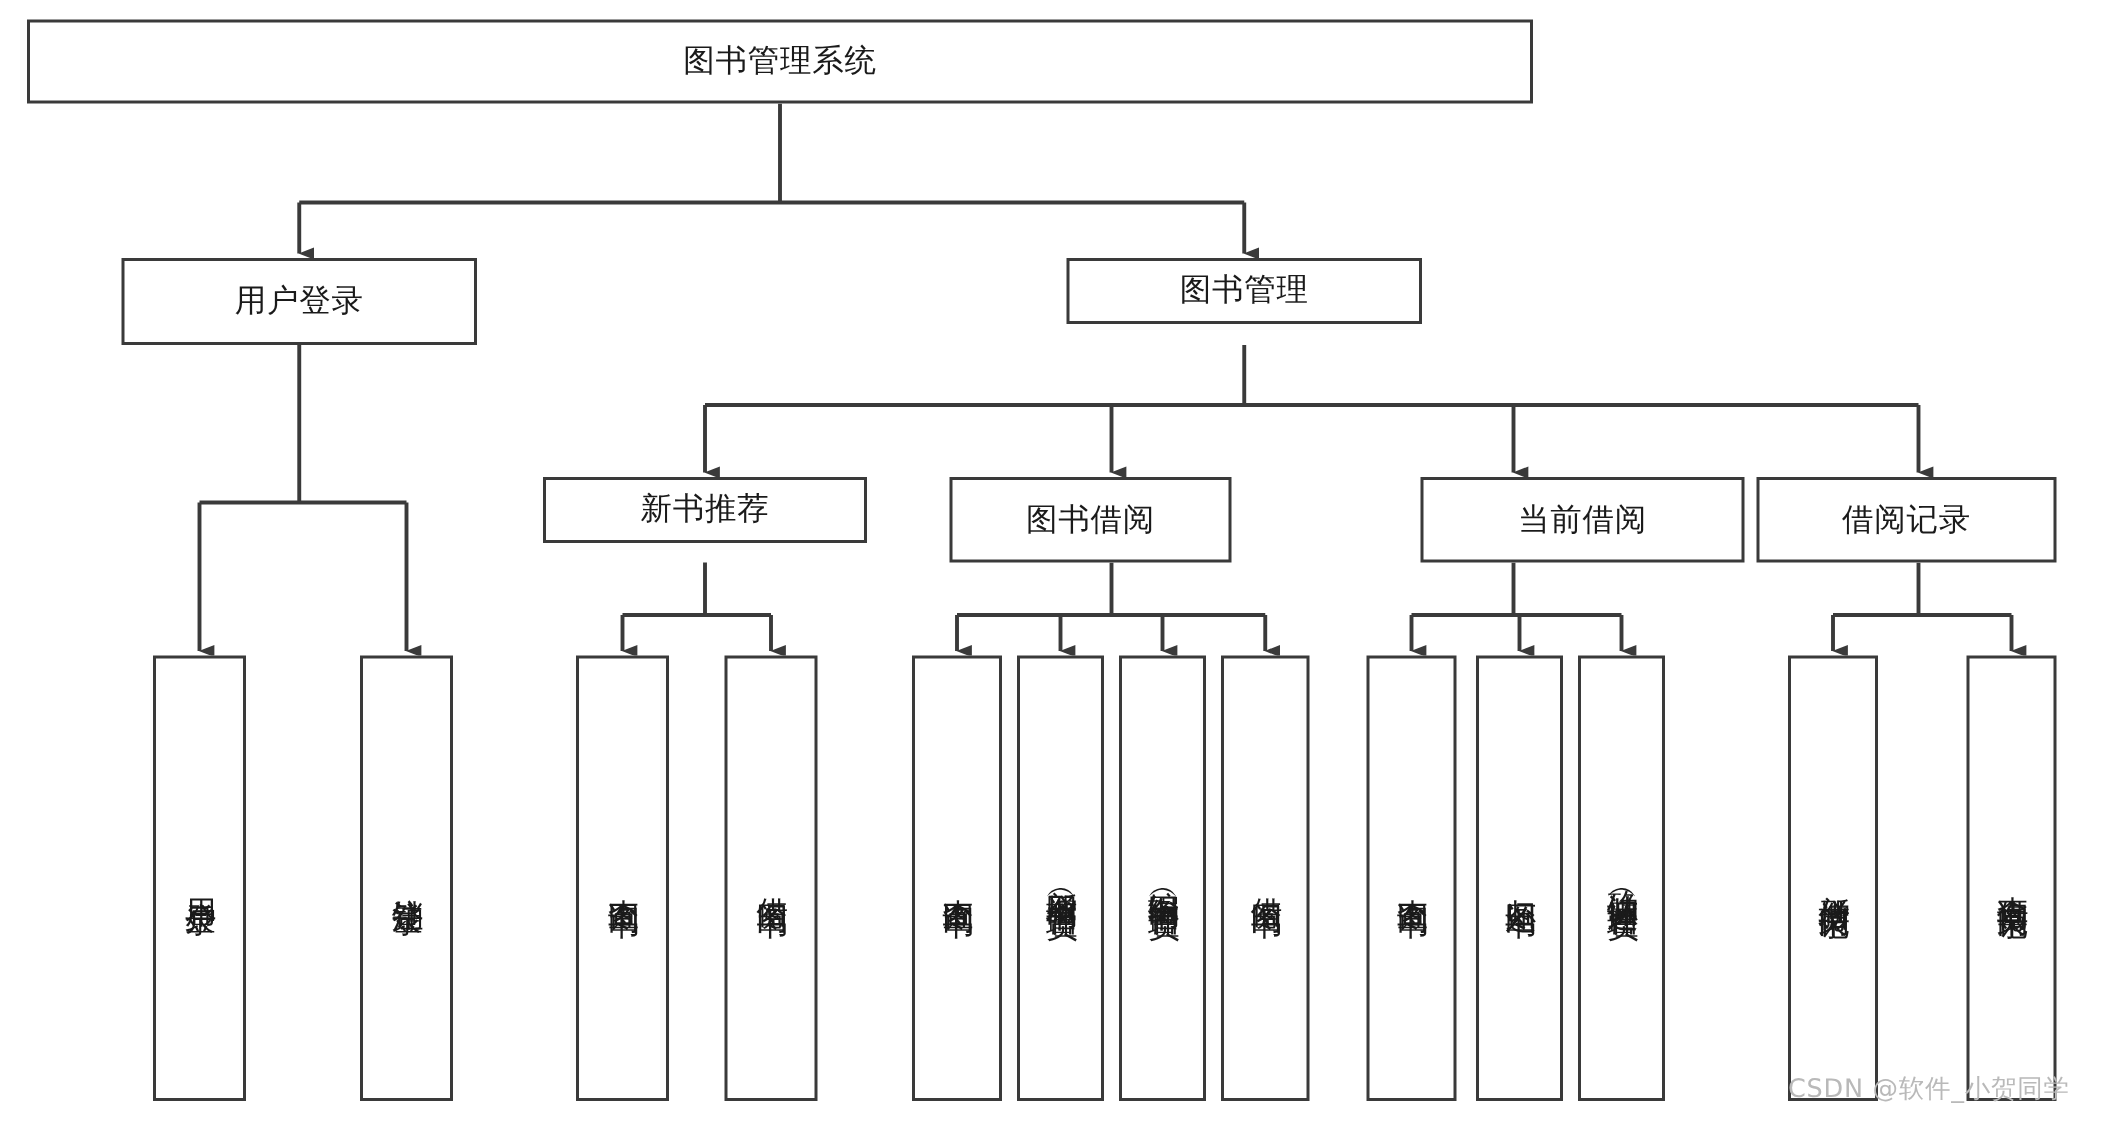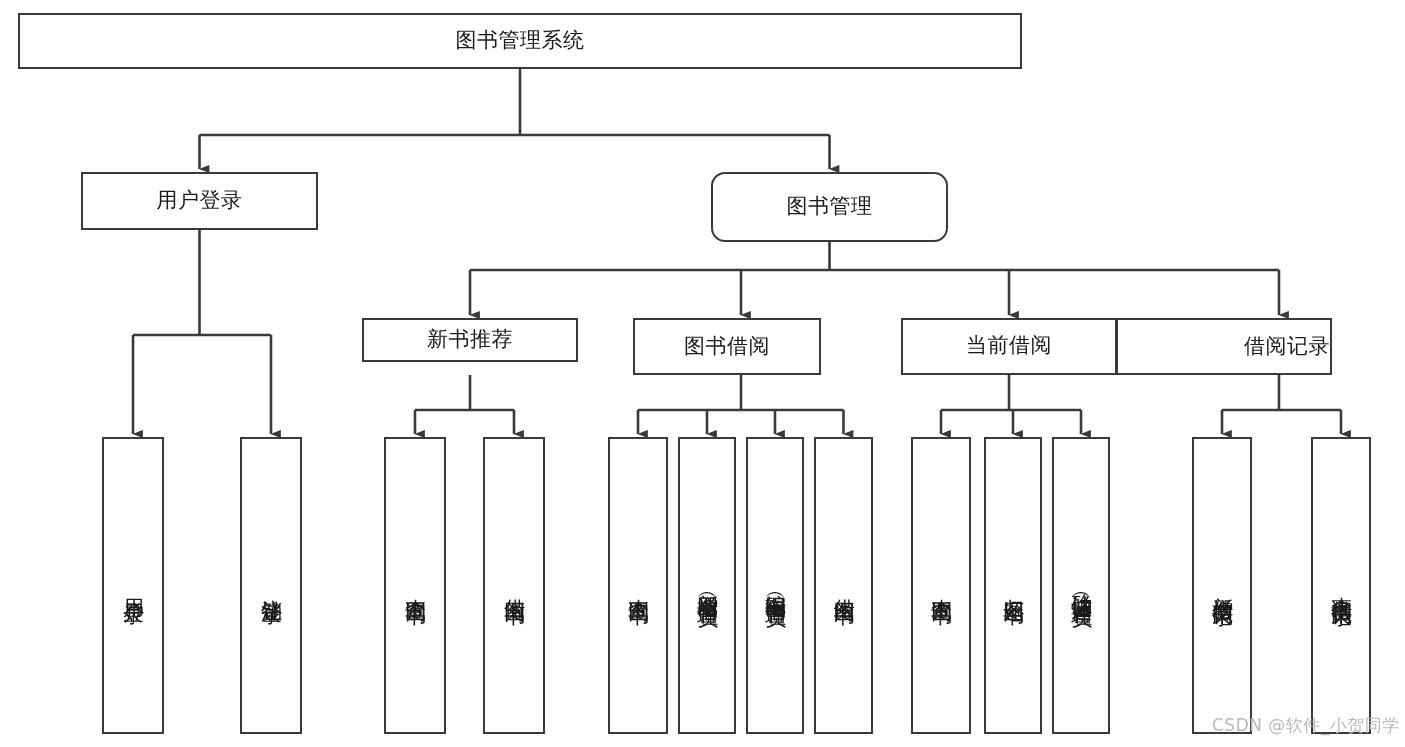--- a/index.html
+++ b/index.html
@@ -106,33 +106,33 @@
       </g>
   </svg>
 
   <div id="node-layer">
       <div class="node node-h" style="left: 18px; top: 13px; width: 1004px; height: 56px;">
         <span>图书管理系统</span>
       </div>
       <div class="node node-h" style="left: 81px; top: 172px; width: 237px; height: 58px;">
         <span>用户登录</span>
       </div>
-      <div class="node node-h" style="left: 711px; top: 172px; width: 237px; height: 70px; border-radius: 14px;">
+      <div class="node node-h" style="left: 711px; top: 172px; width: 237px; height: 44px;">
         <span>图书管理</span>
       </div>
       <div class="node node-h" style="left: 362px; top: 318px; width: 216px; height: 44px;">
         <span>新书推荐</span>
       </div>
       <div class="node node-h" style="left: 633px; top: 318px; width: 188px; height: 57px;">
         <span>图书借阅</span>
       </div>
-      <div class="node node-h" style="left: 901px; top: 318px; width: 216px; height: 57px; font-family: Liberation Mono, monospace;">
+      <div class="node node-h" style="left: 947px; top: 318px; width: 216px; height: 57px;">
         <span>当前借阅</span>
       </div>
-      <div class="node node-h" style="left: 1116px; top: 318px; width: 216px; height: 57px; justify-content: flex-end;">
+      <div class="node node-h" style="left: 1171px; top: 318px; width: 200px; height: 57px;">
         <span>借阅记录</span>
       </div>
       <div class="node node-v" style="left: 102px; top: 437px; width: 62px; height: 297px;">
         <span class="vlabel">用户登录</span>
       </div>
       <div class="node node-v" style="left: 240px; top: 437px; width: 62px; height: 297px;">
         <span class="vlabel">注销登录</span>
       </div>
       <div class="node node-v" style="left: 384px; top: 437px; width: 62px; height: 297px;">
         <span class="vlabel">查询图书</span>
@@ -162,15 +162,15 @@
         <span class="vlabel">确认归还（管理员）</span>
       </div>
       <div class="node node-v" style="left: 1192px; top: 437px; width: 60px; height: 297px;">
         <span class="vlabel">新增借阅记录</span>
       </div>
       <div class="node node-v" style="left: 1311px; top: 437px; width: 60px; height: 297px;">
         <span class="vlabel">查询借阅记录</span>
       </div>
     </div>
 
-  <div class="watermark" style="left: 1192px; top: 714px; margin-left: 20px;">CSDN @软件_小贺同学</div>
+  <div class="watermark" style="left: 1192px; top: 714px;">CSDN @软件_小贺同学</div>
 
 </div>
 
 </body></html>

